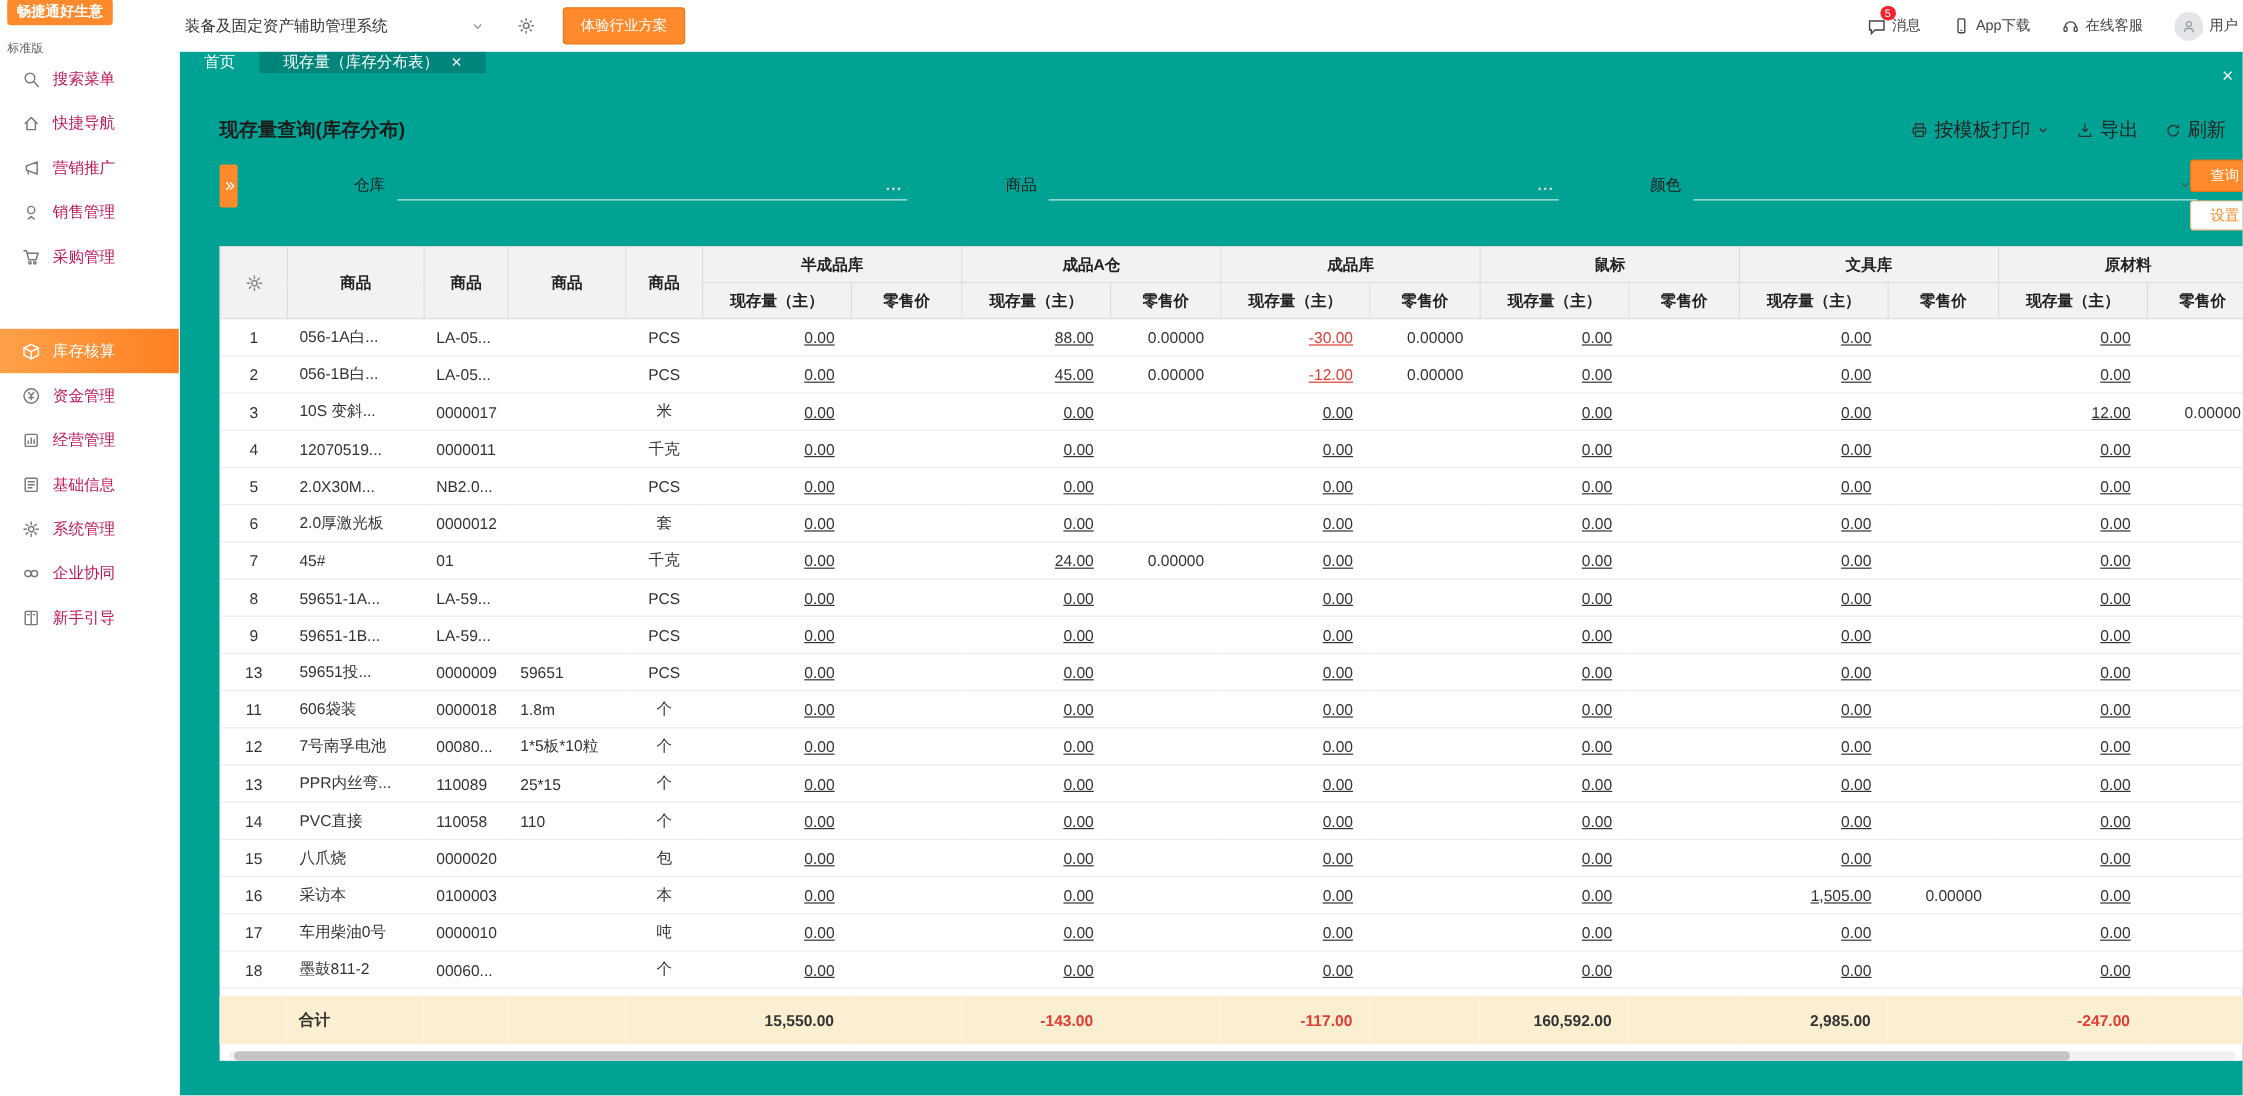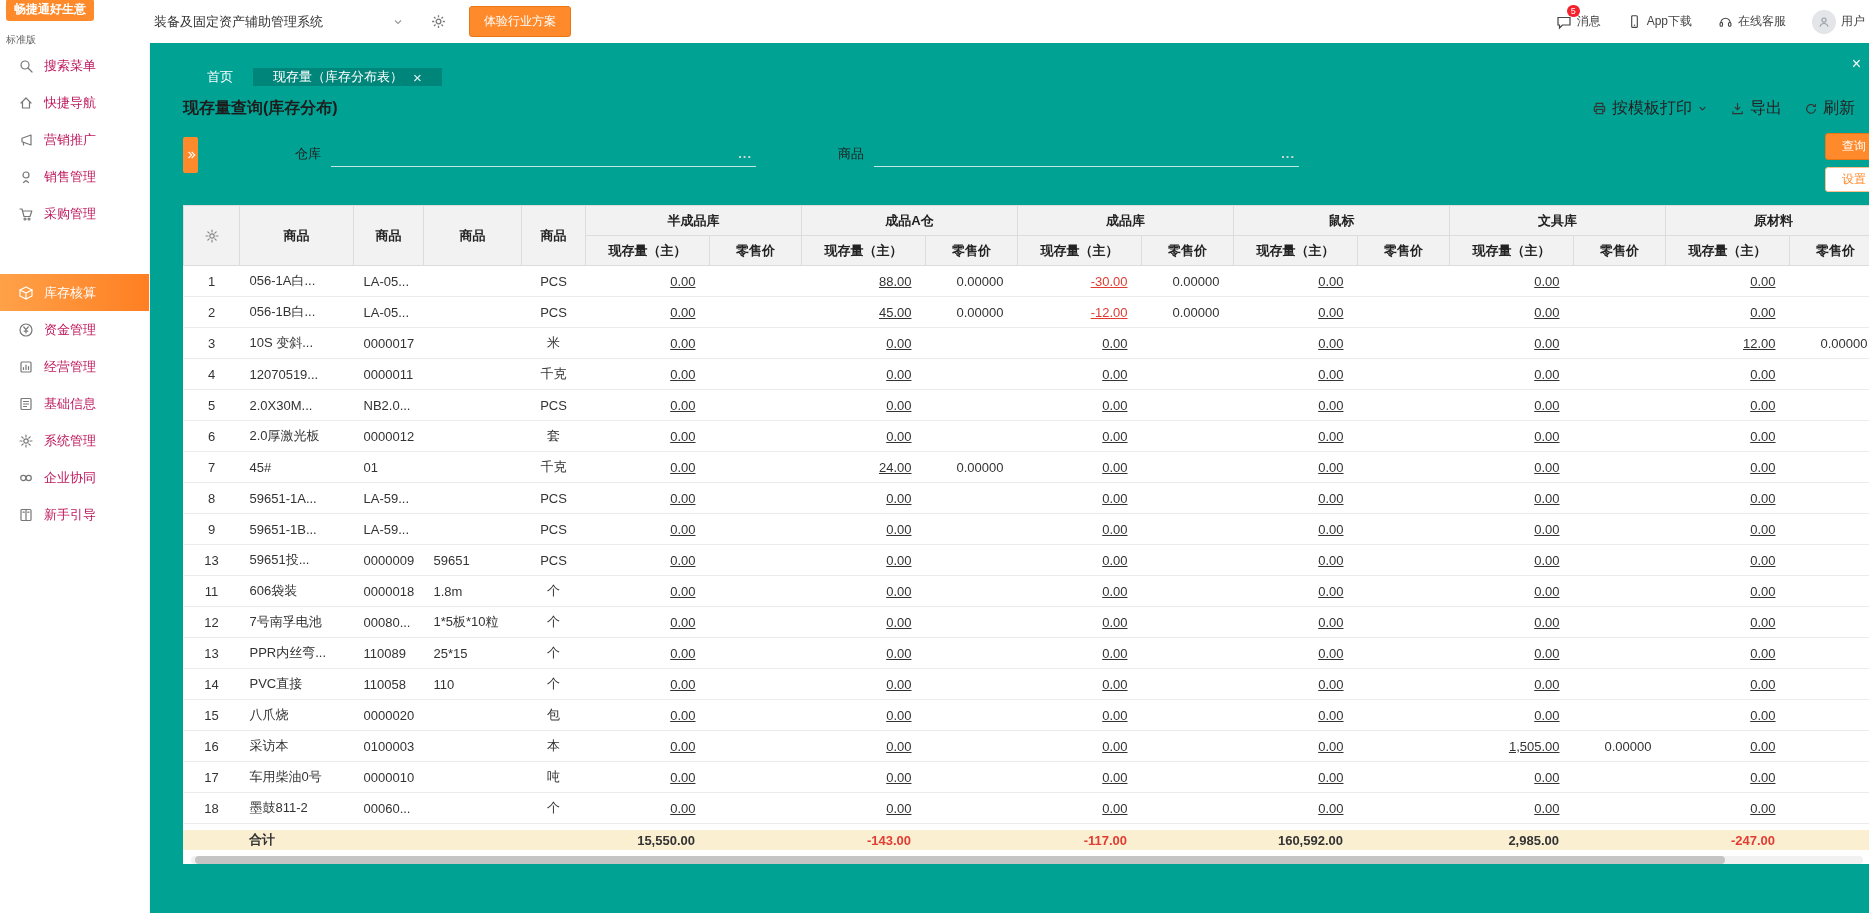--- a/index.html
+++ b/index.html
@@ -29,21 +29,21 @@
   .shell { display:flex; height:870px; }
   .sidebar { width:150px; flex:0 0 150px; background:#fff; border-right:1px solid #F0F0F0; padding-top:4px; }
   .sb-item { height:37px; display:flex; align-items:center; gap:10px; padding-left:18px; font-size:13px; color:#be185d; cursor:pointer; }
   .sb-item.active { background:linear-gradient(90deg,#FFA149,#FF7F22); color:#fff;margin-top:42px; }
   .sb-icon { width:16px; height:16px; color:#777; }
   .sb-item.active .sb-icon { color:#fff; }
 
   .main { flex:1; background:#00A294; position:relative; overflow:hidden; }
 
   
-  .tabbar { height:43px; display:flex; align-items:flex-end; position:relative;margin-left:37px; }
+  .tabbar { height:43px; display:flex; align-items:flex-start; position:relative; }
   .tab { display:flex; align-items:center; padding:0 20px; color:#fff; font-size:13px; gap:10px; cursor:pointer; }
   .tab.active { background:#00857A; }
   .tab-close { font-size:15px; line-height:1; opacity:.9; cursor:pointer; }
   .tabbar-x { position:absolute; right:8px; top:12px; color:#fff; font-size:16px; cursor:pointer; }
 
   
   .page-head { display:flex; align-items:center; padding:12px 14px 6px 33px; }
   .page-title { font-size:16px; font-weight:bold; color:#1c1c1c; }
   .head-tools { margin-left:auto; display:flex; align-items:center; gap:22px; font-size:16px; color:#222; }
   .tool { display:flex; align-items:center; gap:5px; cursor:pointer; }
@@ -71,21 +71,21 @@
   th { background:#F2F2F2; border:1px solid #DCDCDC; font-size:13px; font-weight:bold; color:#222; height:30px; padding:0 4px; white-space:nowrap; overflow:hidden; }
   .idx-th svg { margin:0 auto; color:#888; }
   td { font-size:13px; color:#333; border-bottom:1px solid #ECECEC; height:31px; padding:0; white-space:nowrap; overflow:hidden; }
   .idx-td { text-align:center; color:#333; }
   .item-td { padding-left:10px; }
   .unit { text-align:center; padding-left:0; }
   .num { text-align:right; padding-right:14px; }
   .qlink { text-decoration:underline; cursor:pointer; color:#333; }
   .neg { color:#E03C32 !important; }
   .sum-wrap { position:relative; margin-top:-14px; z-index:3; }
-  .sum-table td { background:#FBEFD2; border:none; font-weight:bold; height:20px; }
+  .sum-table td { background:#FBEFD2; border:none; font-weight:bold; height:40px; }
   .sum-label { padding-left:10px; font-weight:bold; }
   .hscroll { margin:6px 0 0 8px; width:1672px; height:8px; background:#F1F1F1; border-radius:4px; position:relative; }
   .hthumb { position:absolute; left:4px; top:0; width:1530px; height:8px; background:#C4C4C4; border-radius:4px; cursor:grab; }
 </style>
 </head>
 <body>
 
 <div class="topbar">
   <div class="logo-wrap">
     <span class="logo-badge">畅捷通好生意</span>
@@ -312,20 +312,30 @@
         <div class="f-input" style="width:425px;">
           <span class="f-trigger">...</span>
         </div>
       </div>
       <div class="f-group" style="left:655px;">
         <span class="f-label">商品</span>
         <div class="f-input" style="width:425px;">
           <span class="f-trigger">...</span>
         </div>
       </div>
+      <div class="f-group" style="left:1192px;">
+        <span class="f-label">颜色</span>
+        <div class="f-input" style="width:420px;">
+          <span class="f-chev">
+            <svg width="12" height="12" viewBox="0 0 16 16" fill="none" stroke="currentColor" stroke-width="1.6">
+                <path d="M4 6l4 4 4-4"></path>
+              </svg>
+          </span>
+        </div>
+      </div>
       <div class="btn-stack">
         <button class="btn-query">查询</button>
         <button class="btn-set">设置</button>
       </div>
     </div>
 
 
     <div class="table-panel">
       <div class="rows-clip">
         <table id="inv-table">

